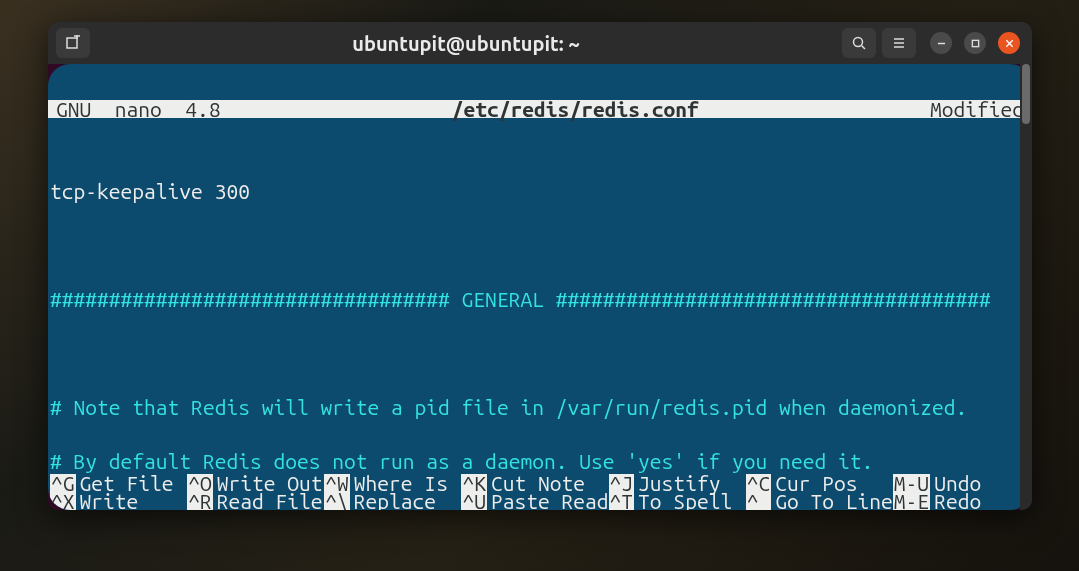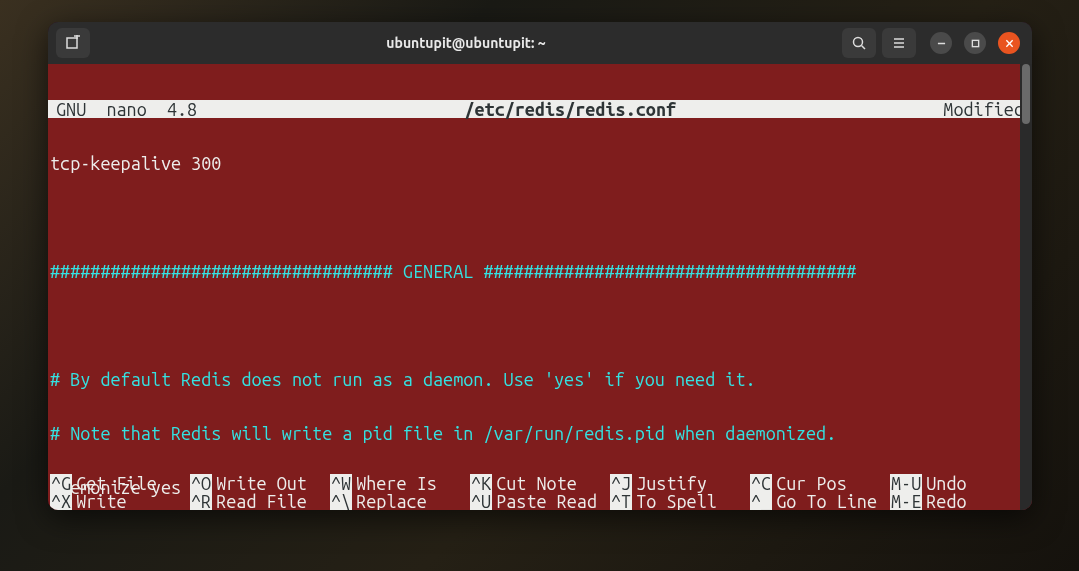--- a/index.html
+++ b/index.html
@@ -52,21 +52,21 @@
     justify-content: center;
     cursor: pointer;
     color: #ddd;
   }
   .tb-btn svg { width: 16px; height: 16px; }
   .tb-title {
     flex: 1;
     text-align: center;
     color: #eaeaea;
     font-family: 'Ubuntu', sans-serif;
-    font-size: 14px;
+    font-size: 20px;
     font-weight: 600;
   }
   .window-controls {
     display: flex;
     gap: 12px;
     margin-left: 8px;
     margin-right: 4px;
   }
   .win-ctrl {
     width: 22px;
@@ -75,44 +75,45 @@
     display: flex;
     align-items: center;
     justify-content: center;
     cursor: pointer;
   }
   .win-min, .win-max { background: #4a4a4a; color: #ddd; }
   .win-close { background: #e95420; color: #fff; }
   .win-ctrl svg { width: 9px; height: 9px; }
   .terminal {
     flex: 1;
-    background: #7f1d1d;
+    background: #0c4a6e;
     color: #d3d7cf;
     font-family: 'Ubuntu Mono', 'DejaVu Sans Mono', monospace;
-    font-size: 18px;
+    font-size: 21px;
     line-height: 18px;
     position: relative;
     white-space: pre;
     overflow: hidden;
+    border-radius: 22px;
   }
   .term-content { position: absolute; inset: 0; padding: 0; }
   .nano-header {
     background: #eeeeec;
     color: #2e3436;
     display: flex;
     height: 18px;
     line-height: 18px;
     padding: 0 2px;
   }
   .nano-header .left { padding-left: 6px; }
   .nano-header .center { flex: 1; text-align: center; font-weight: bold; }
   .nano-header .right { padding-right: 6px; }
   .line { height: 18px; padding: 0 2px; }
   .comment { color: #34e2e2; }
-  .plain { color: #eeeeec; }
+  .plain { color: #eeeeec; margin-top: 28px; }
   .menu {
     position: absolute;
     left: 0;
     right: 0;
     bottom: 0;
     height: 36px;
     display: grid;
     grid-template-columns: repeat(7, 1fr);
     grid-template-rows: 18px 18px;
     padding: 0 2px;
@@ -190,22 +191,22 @@
     <div class="term-content">
       <div class="nano-header">
         <span class="left">GNU  nano  4.8</span>
         <span class="center">/etc/redis/redis.conf</span>
         <span class="right">Modified</span>
       </div>
       <div class="line plain">tcp-keepalive 300</div>
       <div class="line"></div>
       <div class="line comment">################################## GENERAL #####################################</div>
       <div class="line"></div>
+      <div class="line comment"># Note that Redis will write a pid file in /var/run/redis.pid when daemonized.</div>
       <div class="line comment"># By default Redis does not run as a daemon. Use 'yes' if you need it.</div>
-      <div class="line comment"># Note that Redis will write a pid file in /var/run/redis.pid when daemonized.</div>
       <div class="line plain">daemonize yes</div>
       
       
       
       
       
       
       
       
       

